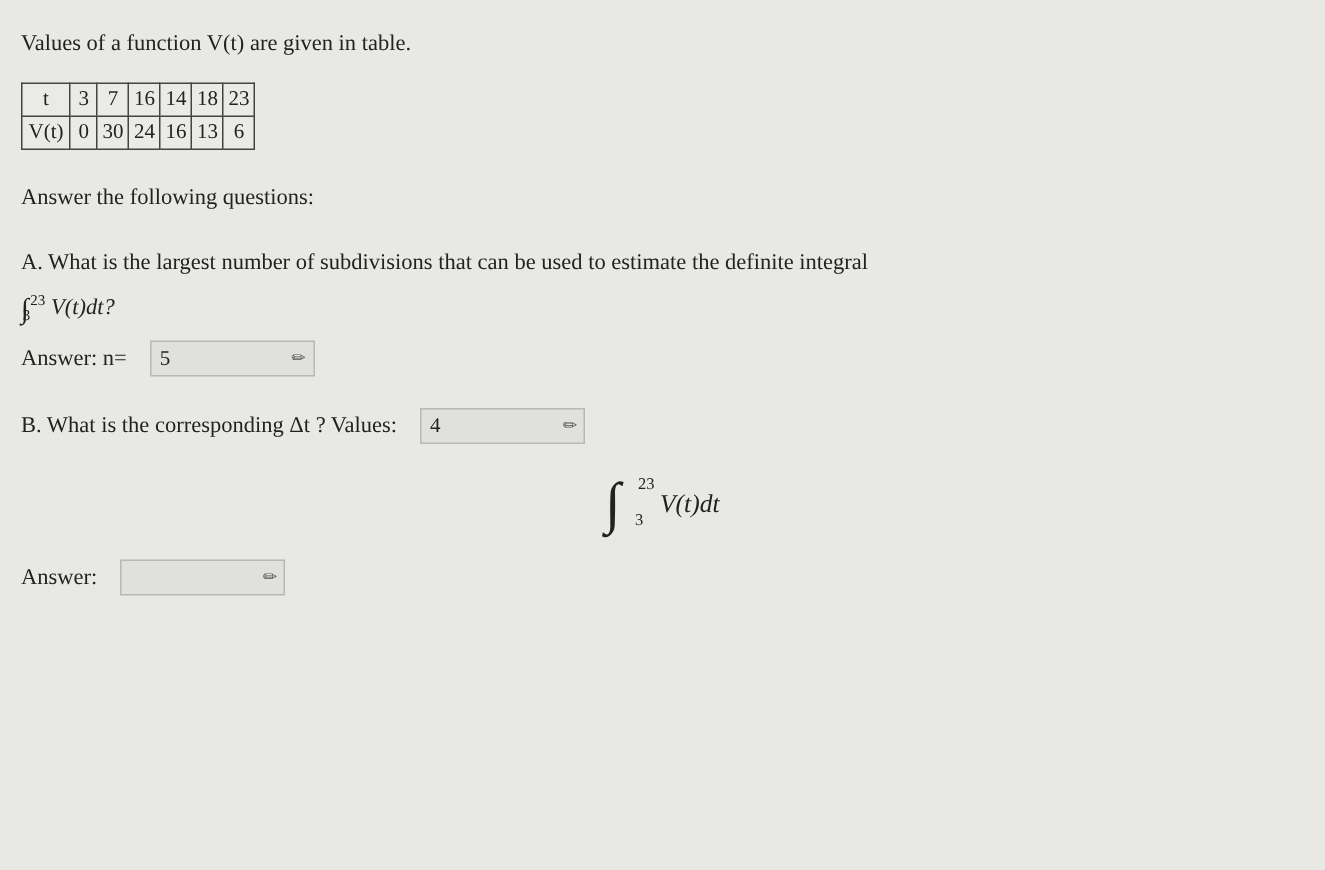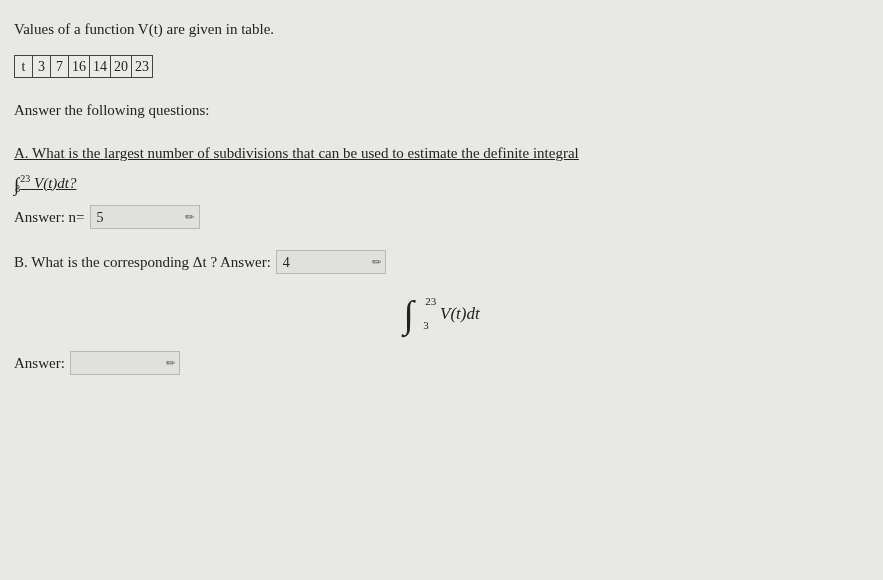--- a/index.html
+++ b/index.html
@@ -22,22 +22,22 @@
       border: 1px solid #444;
       padding: 0 3px;
       text-align: center;
       min-width: 18px;
       height: 22px;
       font-size: 14px;
       background: #eaeae7;
     }
     table.data td.hdr { font-weight: normal; padding: 0 4px; }
     .section { margin-bottom: 10px; margin-top: 21px; }
-    .qline { margin-bottom: 6px; text-decoration: underline; }
-    .answer-row { display: flex; align-items: center; gap: 5px; margin: 4px 0 10px 0; }
+    .qline { margin-bottom: 6px; }
+    .answer-row { display: flex; align-items: center; gap: 15px; margin: 4px 0 10px 0; }
     .input-box {
       display: inline-block;
       background: #e0e0dd;
       border: 1px solid #b8b8b5;
       padding: 2px 24px 2px 6px;
       min-width: 110px;
       height: 24px;
       line-height: 20px;
       position: relative;
       font-family: inherit;
@@ -73,22 +73,31 @@
 <div class="intro">Values of a function V(t) are given in table.</div>
 
 <table class="data">
   <tbody>
       <tr>
     <td class="hdr">t</td>
     <td>3</td>
     <td>7</td>
     <td>16</td>
     <td>14</td>
-    <td>20</td>
+    <td>18</td>
     <td>23</td>
+  </tr>
+  <tr>
+    <td class="hdr">V(t)</td>
+    <td>0</td>
+    <td>30</td>
+    <td>24</td>
+    <td>16</td>
+    <td>13</td>
+    <td>6</td>
   </tr>
 </tbody>
   </table>
 
 <div class="section">Answer the following questions:</div>
 
 <div class="section">
   <div class="qline">A. What is the largest number of subdivisions that can be used to estimate the definite integral</div>
   <div class="qline inline-int">
     <span class="isign">∫</span><span class="isub">3</span><span class="isup">23</span>
@@ -98,21 +107,21 @@
     <span>Answer: n=</span>
     <span class="input-box">
       <span>5</span>
       <span class="pen">✎</span>
     </span>
   </div>
 </div>
 
 <div class="section">
   <div class="answer-row">
-    <span>B. What is the corresponding Δt ? Answer:</span>
+    <span>B. What is the corresponding Δt ? Values:</span>
     <span class="input-box">
       <span>4</span>
       <span class="pen">✎</span>
     </span>
   </div>
 </div>
 
 <div class="section">
   <div class="integral-block">
     <span class="integral-wrap">

